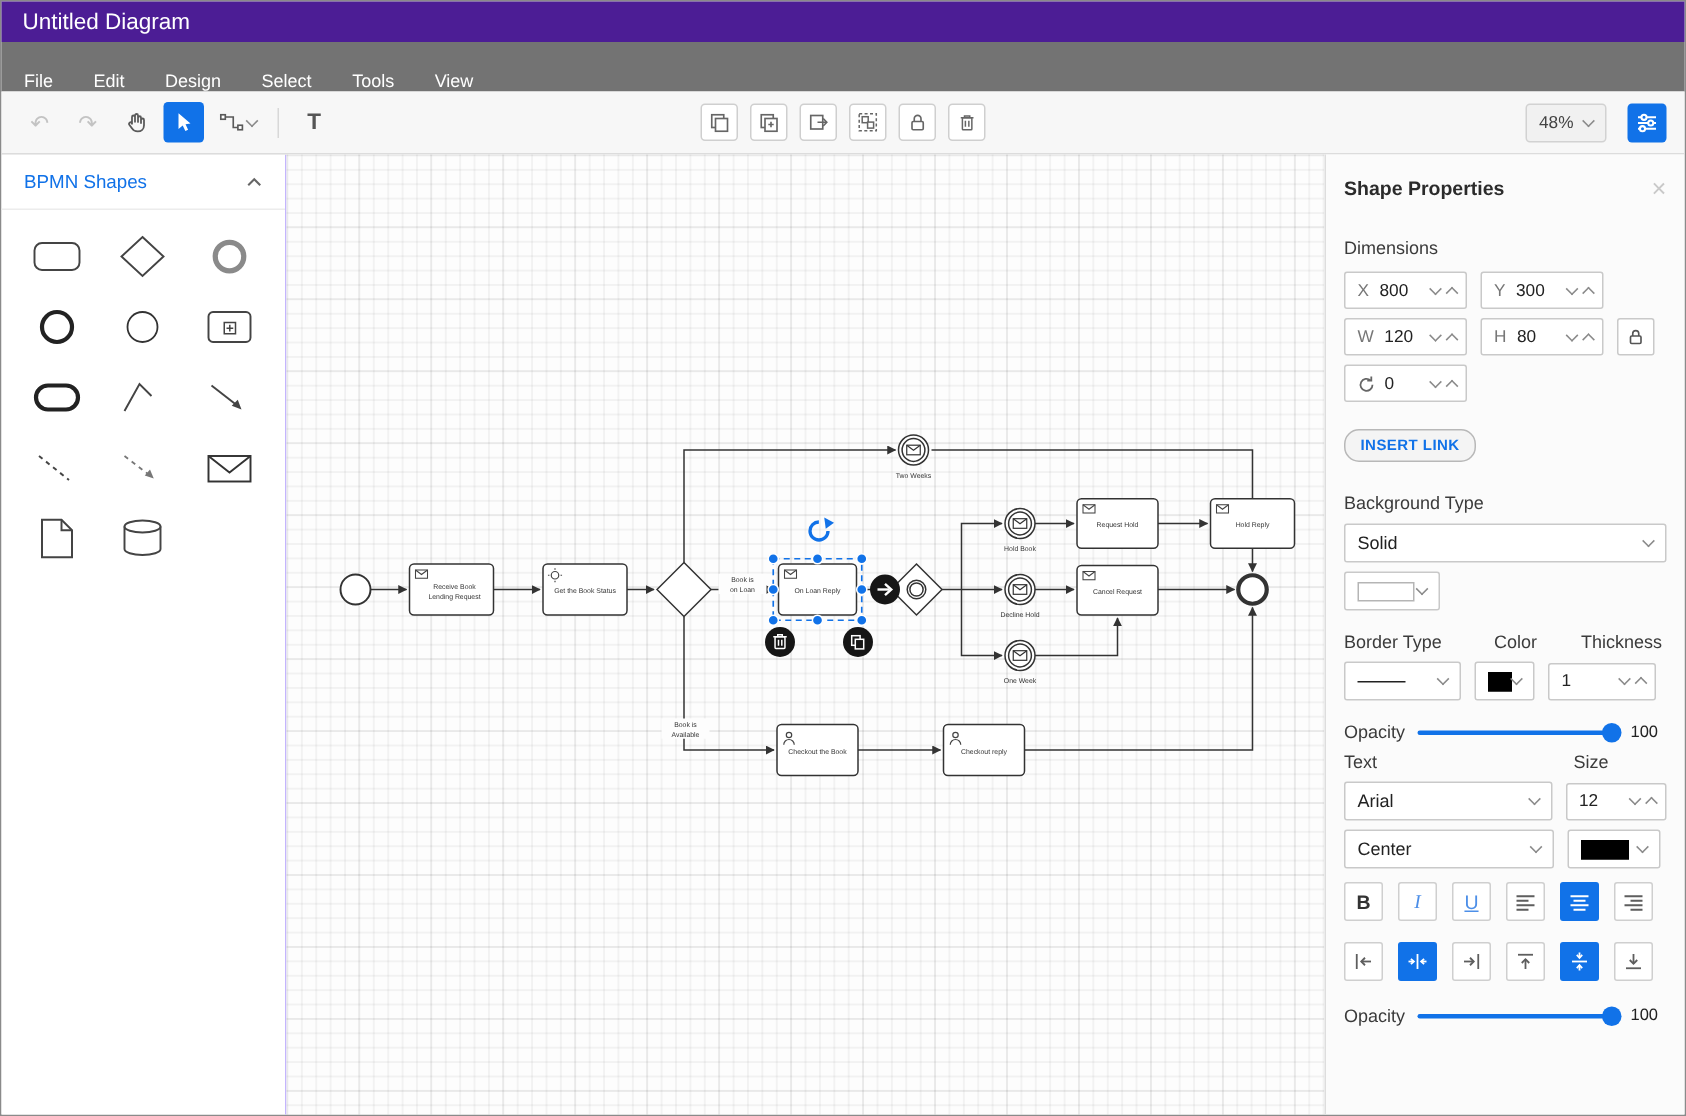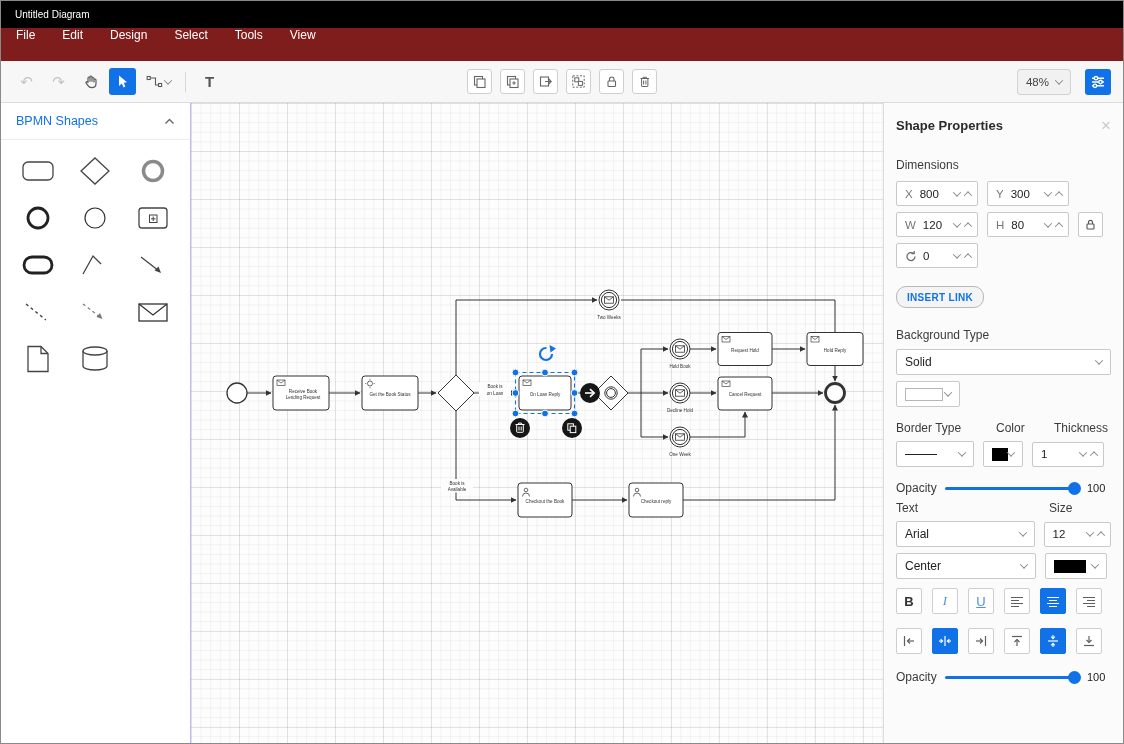--- a/index.html
+++ b/index.html
@@ -1,21 +1,21 @@
 <!DOCTYPE html>
 <html><head>
 <meta charset="utf-8">
 <style>
 *{margin:0;padding:0;box-sizing:border-box}
 html,body{width:1124px;height:744px;overflow:hidden}
 body{font-family:"Liberation Sans",sans-serif;background:#fff;color:#333}
 .app{width:1124px;height:744px;display:flex;flex-direction:column;border:1px solid #8a8a8a}
 
-.titlebar{height:27px;background:#000000;color:#fff;display:flex;align-items:center;padding:0 14px;font-size:10px;flex:0 0 auto}
-.menubar{height:33px;background:#7f1d1d;display:flex;align-items:flex-start;gap:27px;padding:0 15px;flex:0 0 auto}
+.titlebar{height:27px;background:#4c1d95;color:#fff;display:flex;align-items:center;padding:0 14px;font-size:15px;flex:0 0 auto}
+.menubar{height:33px;background:#737373;display:flex;align-items:flex-end;gap:27px;padding:0 15px;flex:0 0 auto}
 .menu-item{color:#fff;font-size:12px;cursor:pointer}
 
 .toolbar{height:42px;background:#f7f7f7;border-bottom:1px solid #dcdcdc;display:flex;align-items:center;padding:0 12px;position:relative;flex:0 0 auto}
 .tb-left{display:flex;align-items:center;gap:5px}
 .tbtn{width:27px;height:27px;display:flex;align-items:center;justify-content:center;border:none;background:transparent;border-radius:3px;color:#5a5a5a;font-size:15px}
 .tbtn.disabled{color:#c3c3c3}
 .tbtn.active{background:#1172e8;color:#fff}
 .tbtn.wide{width:34px}
 .tb-sep{width:1px;height:20px;background:#d8d8d8;margin:0 5px}
 .ttool{font-size:15px;font-weight:600;color:#555}

